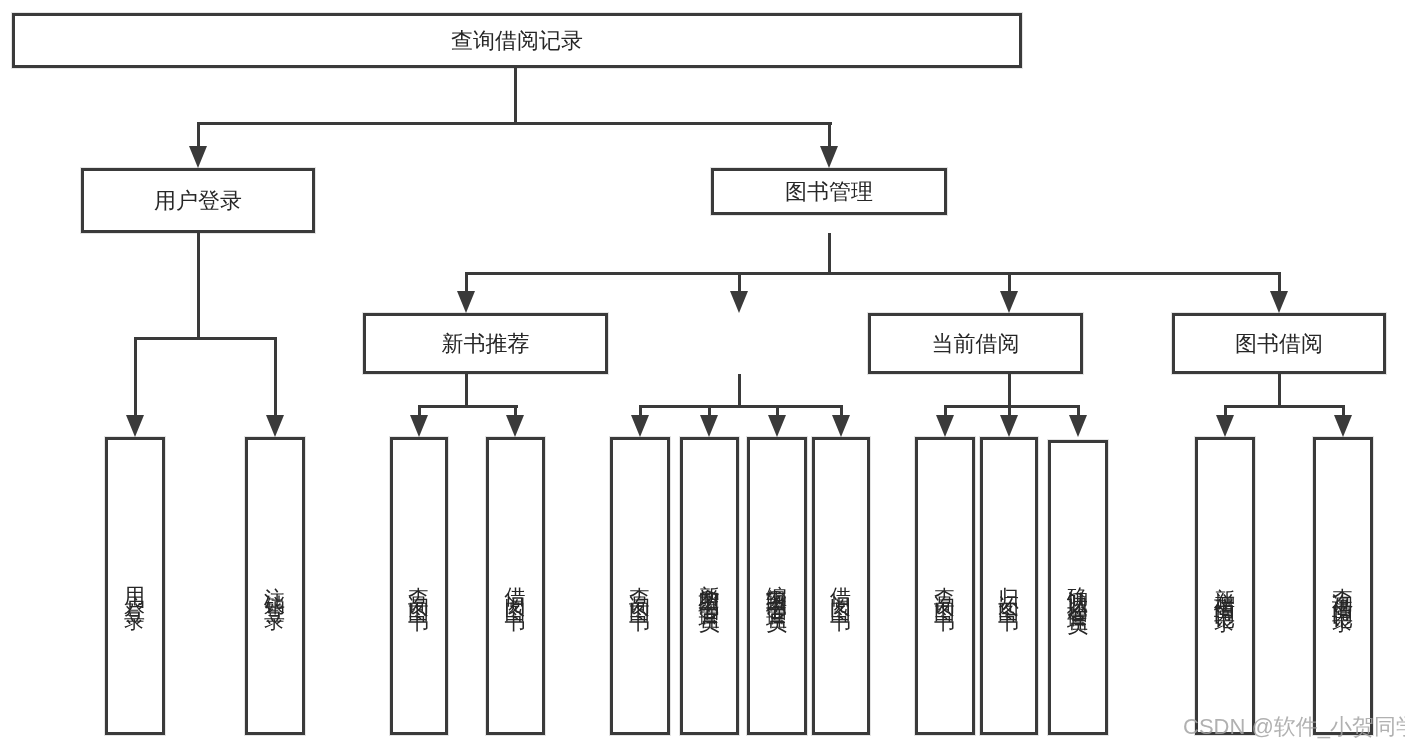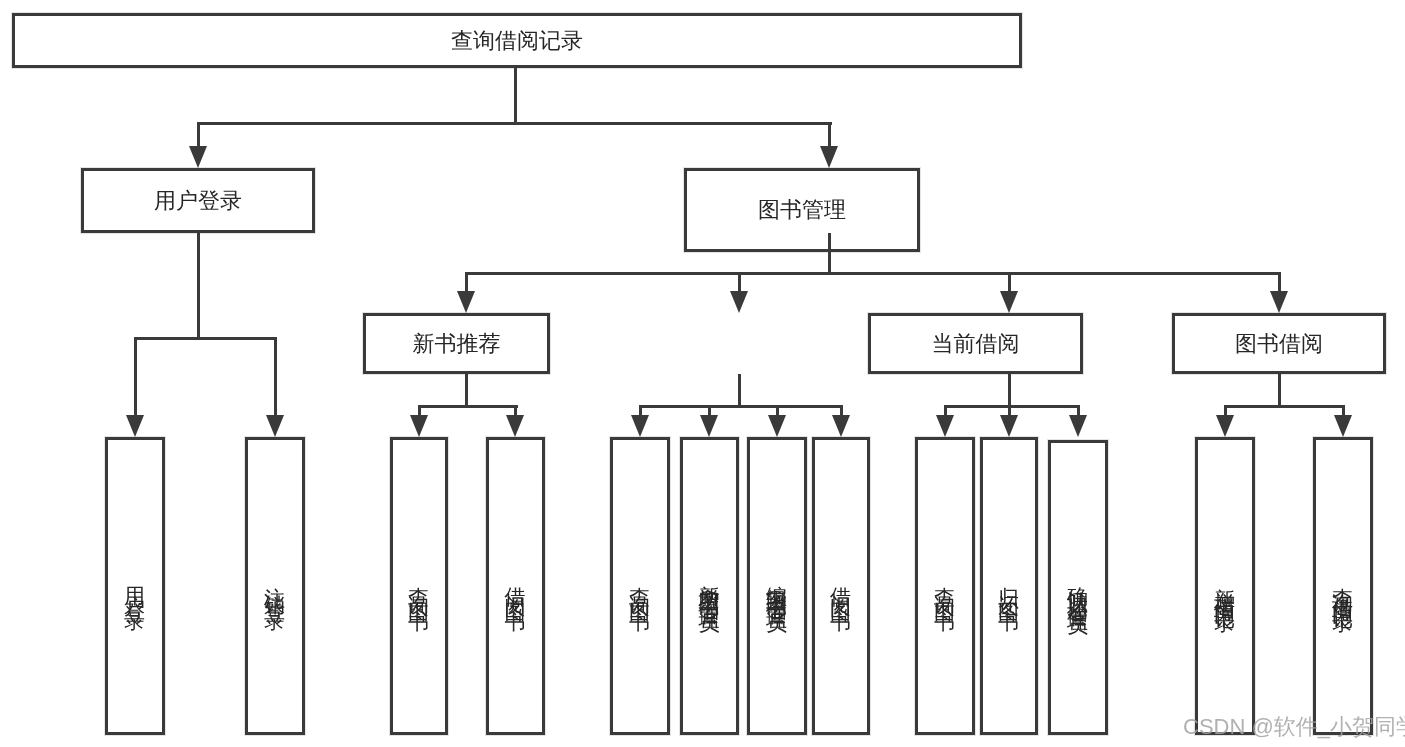--- a/index.html
+++ b/index.html
@@ -59,21 +59,21 @@
   <div class="vline" style="left:514px;top:68px;height:54px"></div>
   <div class="hline" style="left:197px;top:122px;width:635px"></div>
   <div class="vline" style="left:197px;top:122px;height:26px"></div>
   <div class="arr" style="left:189px;top:146px"></div>
   <div class="vline" style="left:828px;top:122px;height:26px"></div>
   <div class="arr" style="left:820px;top:146px"></div>
 
   <div class="n" style="left:81px;top:168px;width:234px;height:65px">
     <span>用户登录</span>
   </div>
-  <div class="n" style="left:684px;top:168px;width:236px;height:84px">
+  <div class="n" style="left:711px;top:168px;width:236px;height:47px">
     <span>图书管理</span>
   </div>
 
   <div class="vline" style="left:197px;top:233px;height:104px"></div>
   <div class="hline" style="left:134px;top:337px;width:143px"></div>
   <div class="vline" style="left:134px;top:337px;height:80px"></div>
   <div class="arr" style="left:126px;top:415px"></div>
   <div class="vline" style="left:274px;top:337px;height:80px"></div>
   <div class="arr" style="left:266px;top:415px"></div>
 
@@ -81,21 +81,21 @@
   <div class="hline" style="left:465px;top:272px;width:816px"></div>
   <div class="vline" style="left:465px;top:272px;height:21px"></div>
   <div class="arr" style="left:457px;top:291px"></div>
   <div class="vline" style="left:738px;top:272px;height:21px"></div>
   <div class="arr" style="left:730px;top:291px"></div>
   <div class="vline" style="left:1008px;top:272px;height:21px"></div>
   <div class="arr" style="left:1000px;top:291px"></div>
   <div class="vline" style="left:1278px;top:272px;height:21px"></div>
   <div class="arr" style="left:1270px;top:291px"></div>
 
-  <div class="n" style="left:363px;top:313px;width:187px;height:61px">
+  <div class="n" style="left:363px;top:313px;width:245px;height:61px">
     <span>新书推荐</span>
   </div>
   <div class="n" style="left:868px;top:313px;width:215px;height:61px">
     <span>当前借阅</span>
   </div>
   <div class="n" style="left:1172px;top:313px;width:214px;height:61px">
     <span>图书借阅</span>
   </div>
 
   <div class="vline" style="left:465px;top:374px;height:31px"></div>

